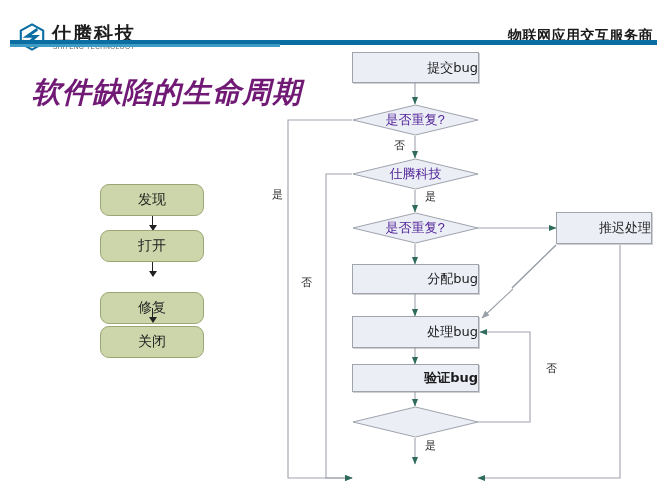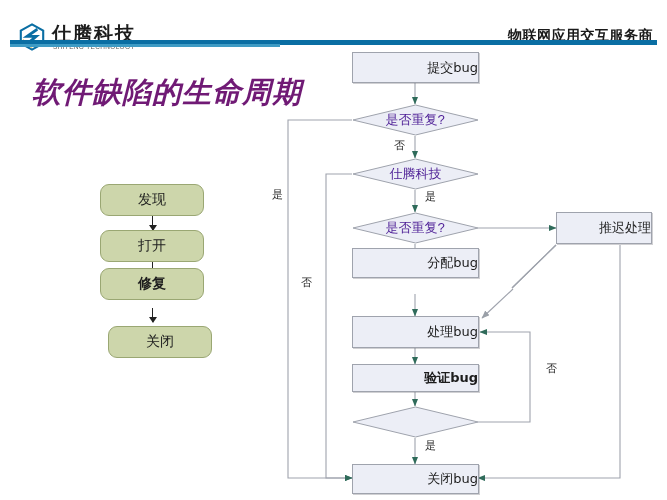--- a/index.html
+++ b/index.html
@@ -96,26 +96,26 @@
   <div class="lbox" style="left:100px;top:184px;">
     <span>发现</span>
   </div>
   <div class="lbox-arrow" style="top:216px;"></div>
 
   <div class="lbox" style="left:100px;top:230px;">
     <span>打开</span>
   </div>
   <div class="lbox-arrow" style="top:262px;"></div>
 
-  <div class="lbox" style="left:100px;top:268px;font-weight:bold;">
+  <div class="lbox" style="left:100px;top:292px;">
     <span>修复</span>
   </div>
   <div class="lbox-arrow" style="top:308px;"></div>
 
-  <div class="lbox" style="left:100px;top:326px;margin-left:8px;">
+  <div class="lbox" style="left:100px;top:326px;">
     <span>关闭</span>
   </div>
 
   <svg id="flow" viewBox="0 0 667 500">
     <defs>
       <marker id="ah" markerWidth="9" markerHeight="9" refX="7.4" refY="3.2" orient="auto" markerUnits="userSpaceOnUse">
         <path d="M0,0 L8,3.2 L0,6.4 z" fill="#2f6b5a"></path>
       </marker>
       <marker id="ahg" markerWidth="9" markerHeight="9" refX="7.4" refY="3.2" orient="auto" markerUnits="userSpaceOnUse">
         <path d="M0,0 L8,3.2 L0,6.4 z" fill="#9aa0a8"></path>
@@ -174,39 +174,36 @@
     <span>仕腾科技</span>
   </div>
 
   <svg style="position:absolute;left:352px;top:212px;width:127px;height:32px;" viewBox="0 0 127 32">
     <polygon points="63.5,1 126,16 63.5,31 1,16" fill="#eceef6" stroke="#9fa3ad" stroke-width="1"></polygon>
   </svg>
   <div class="fdia-label" style="left:352px;top:212px;width:127px;height:32px;">
     <span>是否重复?</span>
   </div>
 
-  <div class="fnode fbox" style="left:352px;top:248px;width:127px;height:30px;">
+  <div class="fnode fbox" style="left:352px;top:264px;width:127px;height:30px;">
     <span>分配bug</span>
   </div>
 
   <div class="fnode fbox" style="left:352px;top:316px;width:127px;height:32px;">
     <span>处理bug</span>
   </div>
 
   <div class="fnode fbox" style="left:352px;top:364px;width:127px;height:28px;font-weight:bold;">
     <span>验证bug</span>
   </div>
 
   <svg style="position:absolute;left:352px;top:406px;width:127px;height:32px;" viewBox="0 0 127 32">
     <polygon points="63.5,1 126,16 63.5,31 1,16" fill="#eceef6" stroke="#9fa3ad" stroke-width="1"></polygon>
   </svg>
 
-  <div class="fnode fbox" style="left:352px;top:464px;width:127px;height:30px;">
-    <span>关闭bug</span>
-  </div>
 
   <div class="fnode fbox" style="left:556px;top:212px;width:96px;height:32px;">
     <span>推迟处理</span>
   </div>
 
   <div class="edge-label" style="left:394px;top:139px;">否</div>
 
   <div class="edge-label" style="left:425px;top:190px;">是</div>
 
   <div class="edge-label" style="left:272px;top:188px;">是</div>

